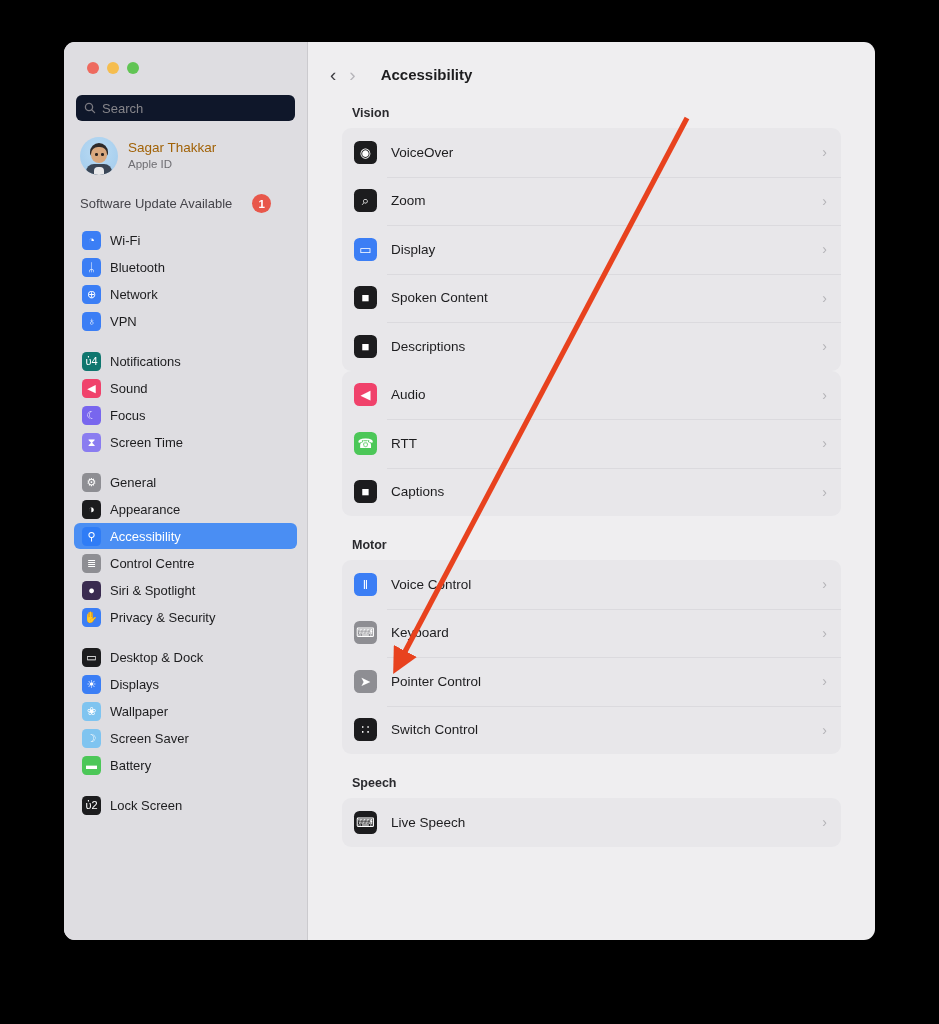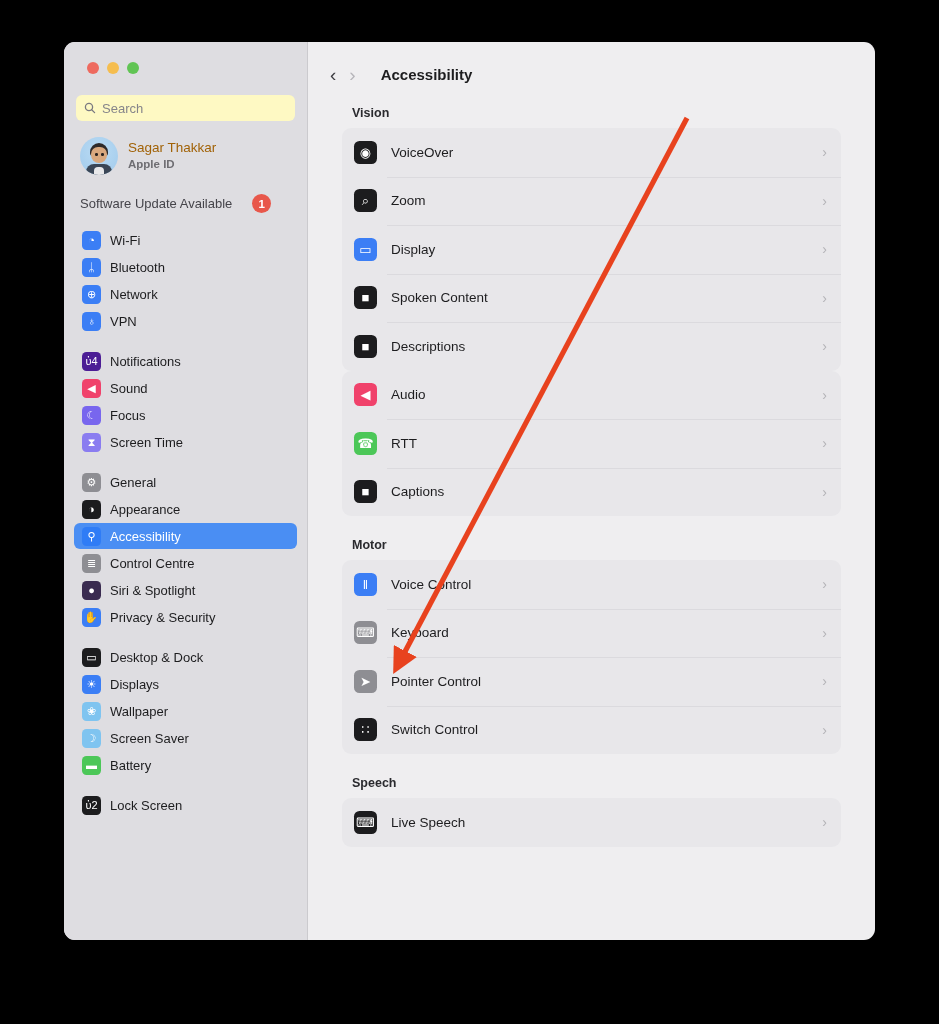--- a/index.html
+++ b/index.html
@@ -14,21 +14,21 @@
   
   #sidebar {
     width:244px; flex:0 0 244px; background:#DEDDE1;
     border-right:1px solid #CBCACE; padding:0 10px; position:relative;
   }
   #traffic { display:flex; gap:8px; padding:20px 0 0 13px; }
   .light { width:12px; height:12px; border-radius:50%; }
   .light.red{background:#EE6A5F;} .light.yellow{background:#F5BD4F;} .light.green{background:#61C454;}
 
   #search {
-    margin:21px 2px 0 2px; height:26px; background:#fef9c3; border-radius:6px;
+    margin:21px 2px 0 2px; height:26px; background:#0f172a; border-radius:6px;
     display:flex; align-items:center; padding:0 8px; gap:6px;
   }
   #search .ph { font-size:13px; color:#86858A; }
 
   #account { display:flex; align-items:center; gap:10px; margin:16px 2px 0 6px; }
   #avatar {
     width:38px; height:38px; border-radius:50%; flex:0 0 38px;
     background:radial-gradient(circle at 50% 38%, #BBDCF4 0%, #A8CFEE 70%, #9CC6E8 100%);
     position:relative; overflow:hidden;
   }
@@ -37,21 +37,21 @@
   #avatar .face { position:absolute; left:11px; top:10px; width:16px; height:16px;
      background:#D9A87E; border-radius:7px 7px 8px 8px; }
   #avatar .eyeL,#avatar .eyeR { position:absolute; top:16px; width:2.5px; height:2.5px;
      background:#2A2320; border-radius:50%; }
   #avatar .eyeL{left:15px;} #avatar .eyeR{left:21px;}
   #avatar .body { position:absolute; left:6px; bottom:0; width:26px; height:11px;
      background:#3A4656; border-radius:8px 8px 0 0; }
   #avatar .shirt { position:absolute; left:14px; bottom:0; width:10px; height:8px;
      background:#E8E8EA; border-radius:4px 4px 0 0; }
   #acct-name { font-size:13.5px; color:#a16207; line-height:1.3; }
-  #acct-sub { font-size:11.5px; color:#6E6D72; line-height:1.35;font-weight:bold; }
+  #acct-sub { font-size:11.5px; color:#6E6D72; line-height:1.35; }
 
   #update { display:flex; align-items:center; gap:20px; margin:19px 2px 0 6px; }
   #update .lbl { font-size:13px; color:#45444A; }
   #badge { width:19px; height:19px; border-radius:50%; background:#E8574B;
      color:#fff; font-size:11.5px; font-weight:bold; display:flex;
      align-items:center; justify-content:center; }
 
   .group { margin-top:14px; }
   .row { display:flex; align-items:center; gap:9px; height:26px;
      padding:0 8px; border-radius:6px; margin-bottom:1px; }
@@ -142,21 +142,21 @@
             <span class="ico" style="background: rgb(59, 126, 245);">⊕</span>
             <span class="lbl">Network</span>
           </div>
           <div class="row">
             <span class="ico" style="background: rgb(59, 126, 245);">♁</span>
             <span class="lbl">VPN</span>
           </div>
         </div>
         <div class="group">
           <div class="row">
-            <span class="ico" style="background: #4c1d95;">ὑ4</span>
+            <span class="ico" style="background: #0f766e;">ὑ4</span>
             <span class="lbl">Notifications</span>
           </div>
           <div class="row">
             <span class="ico" style="background: rgb(240, 66, 107);">◀</span>
             <span class="lbl">Sound</span>
           </div>
           <div class="row">
             <span class="ico" style="background: rgb(120, 102, 238);">☾</span>
             <span class="lbl">Focus</span>
           </div>

